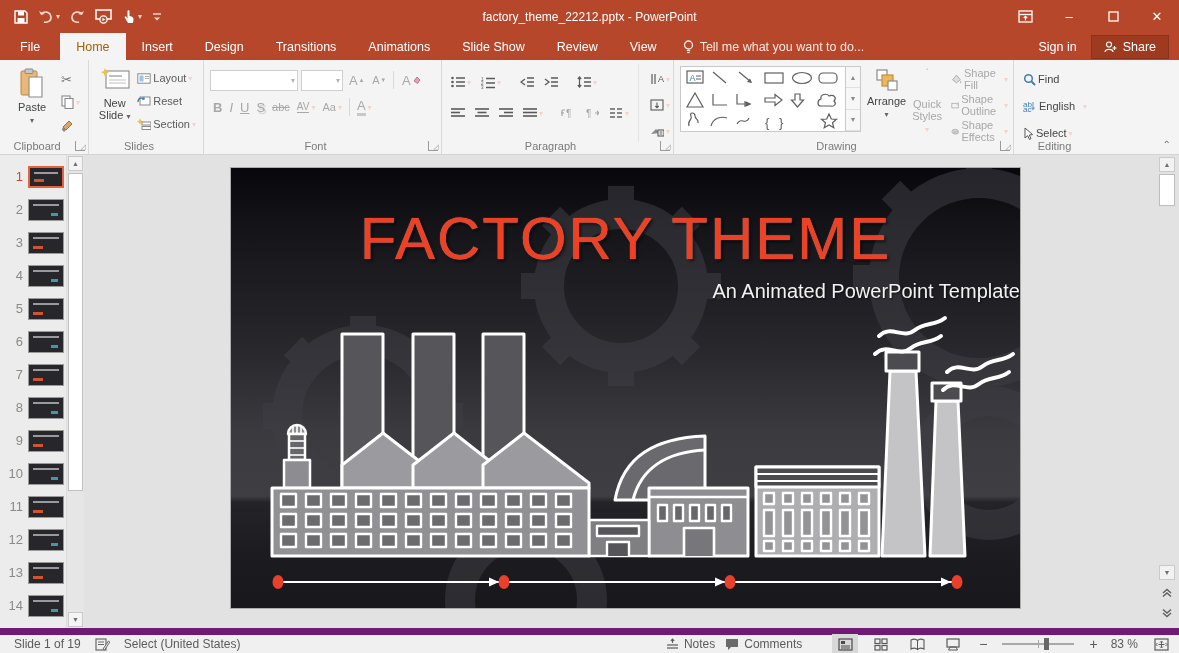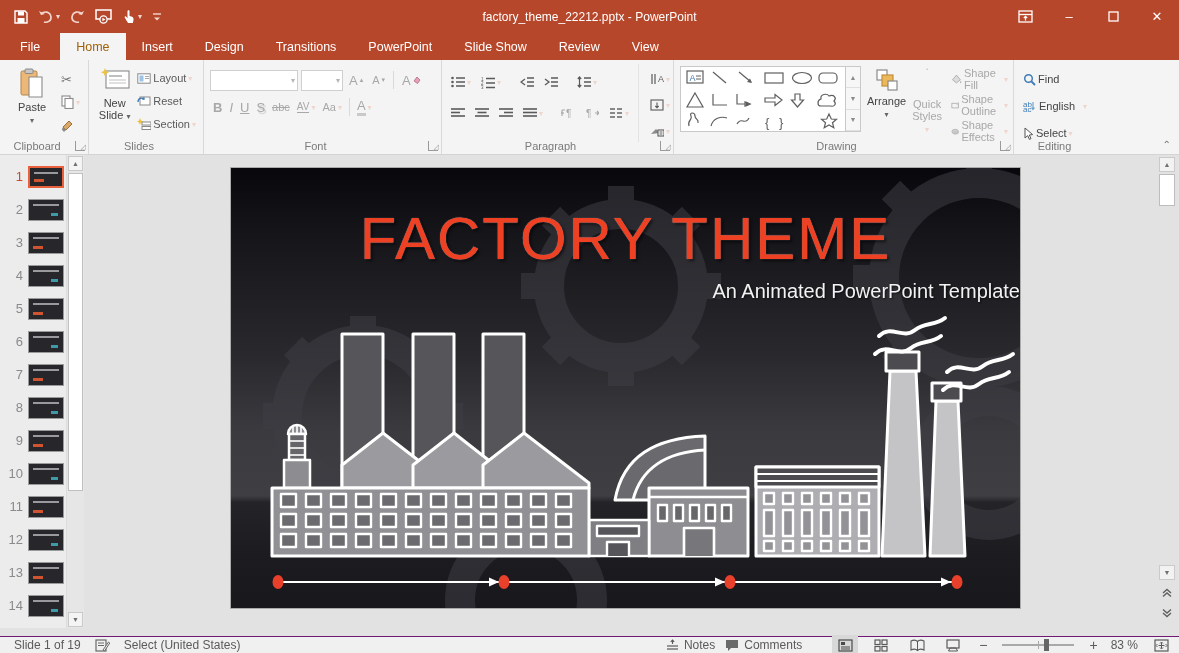--- a/index.html
+++ b/index.html
@@ -75,21 +75,21 @@
 
   
   .slide { position:absolute; left:230px; top:12px; width:791px; height:442px; border:1px solid #ababab;
            background:linear-gradient(180deg,#07070c 0%, #141419 14%, #28282d 42%, #3a3a3f 60%, #3e3e43 74.5%, #232328 76%, #1b1b20 88%, #17171c 100%);
            overflow:hidden; }
   .slide svg { position:absolute; left:0; top:0; }
   .slide-title { position:absolute; top:36px; left:0; right:0; text-align:center; font-size:60px; font-weight:500; letter-spacing:2px; color:#EE4023; text-shadow:0 0 1px #9a9aa0, 2px 2px 3px rgba(0,0,0,.55); white-space:nowrap; }
   .slide-sub { position:absolute; top:112px; left:0; right:0; text-align:right; font-size:20px; color:#f2f2f2; text-shadow:1px 1px 2px rgba(0,0,0,.6); }
 
   
-  .statusbar { position:absolute; left:0; right:0; bottom:0; height:17px; background:#f0f0f0; border-top:1px solid #701a75; display:flex; align-items:center; font-size:12px; color:#5a5a5a; }
+  .statusbar { position:absolute; left:0; right:0; bottom:0; height:25px; background:#f0f0f0; border-top:7px solid #701a75; display:flex; align-items:center; font-size:12px; color:#5a5a5a; }
   .sb-left { display:flex; align-items:center; gap:14px; padding-left:14px; }
   .sb-right { margin-left:auto; display:flex; align-items:center; gap:10px; padding-right:5px; }
   .sb-item { display:flex; align-items:center; gap:5px; cursor:pointer; }
   .viewbtn { width:26px; height:21px; display:flex; align-items:center; justify-content:center; cursor:pointer; }
   .viewbtn.sel { background:#d8d8d8; }
   .zoomtrack { position:relative; width:72px; height:2px; background:#a9a9a9; margin:0 2px; cursor:pointer; }
   .zoomtrack::before { content:""; position:absolute; left:50%; top:-3px; width:1px; height:8px; background:#a9a9a9; }
   .zoomthumb { position:absolute; left:58%; top:-5px; width:5px; height:12px; background:#666; cursor:pointer; }
   .zbtn { font-size:14px; color:#5a5a5a; cursor:pointer; padding:0 3px; }
 </style>
@@ -260,24 +260,43 @@
       <span class="winbtn">✕</span>
     </div>
   </div>
 
   <div class="tabrow">
     <div class="tab file">File</div>
     <div class="tab active">Home</div>
     <div class="tab">Insert</div>
     <div class="tab">Design</div>
     <div class="tab">Transitions</div>
-    <div class="tab">PowerPoint</div>
+    <div class="tab">Animations</div>
     <div class="tab">Slide Show</div>
     <div class="tab">Review</div>
     <div class="tab">View</div>
+    <div class="tellme">
+      <svg width="11" height="14" viewBox="0 0 11 14">
+          <circle cx="5.5" cy="5" r="4" fill="none" stroke="#fbe8e2" stroke-width="1.3"></circle>
+          <line x1="3.8" y1="10.5" x2="7.2" y2="10.5" stroke="#fbe8e2" stroke-width="1.2"></line>
+          <line x1="4.2" y1="12.5" x2="6.8" y2="12.5" stroke="#fbe8e2" stroke-width="1.2"></line>
+        </svg>
+      <span>Tell me what you want to do...</span>
+    </div>
+    <div class="tab-right">
+      <span class="signin">Sign in</span>
+      <span class="sharebtn">
+        <svg width="13" height="12" viewBox="0 0 13 12">
+            <circle cx="5" cy="3.5" r="2.5" fill="none" stroke="#fff" stroke-width="1.2"></circle>
+            <path d="M1 11 C1 7.5, 9 7.5, 9 11" fill="none" stroke="#fff" stroke-width="1.2"></path>
+            <path d="M10.5 5 L10.5 9 M8.5 7 L12.5 7" stroke="#fff" stroke-width="1.2"></path>
+          </svg>
+        <span>Share</span>
+      </span>
+    </div>
   </div>
 
   <div class="ribbon">
 
     <div class="rgroup" style="width:88px">
       <div class="gbody">
         <div class="bigbtn">
           <svg width="26" height="30" viewBox="0 0 26 30">
               <rect x="2" y="3" width="16" height="24" rx="1.5" fill="#edb877" stroke="#b08648" stroke-width="1"></rect>
               <rect x="6" y="1" width="8" height="4.5" rx="1" fill="#c7c7c7" stroke="#8a8a8a" stroke-width="1"></rect>

